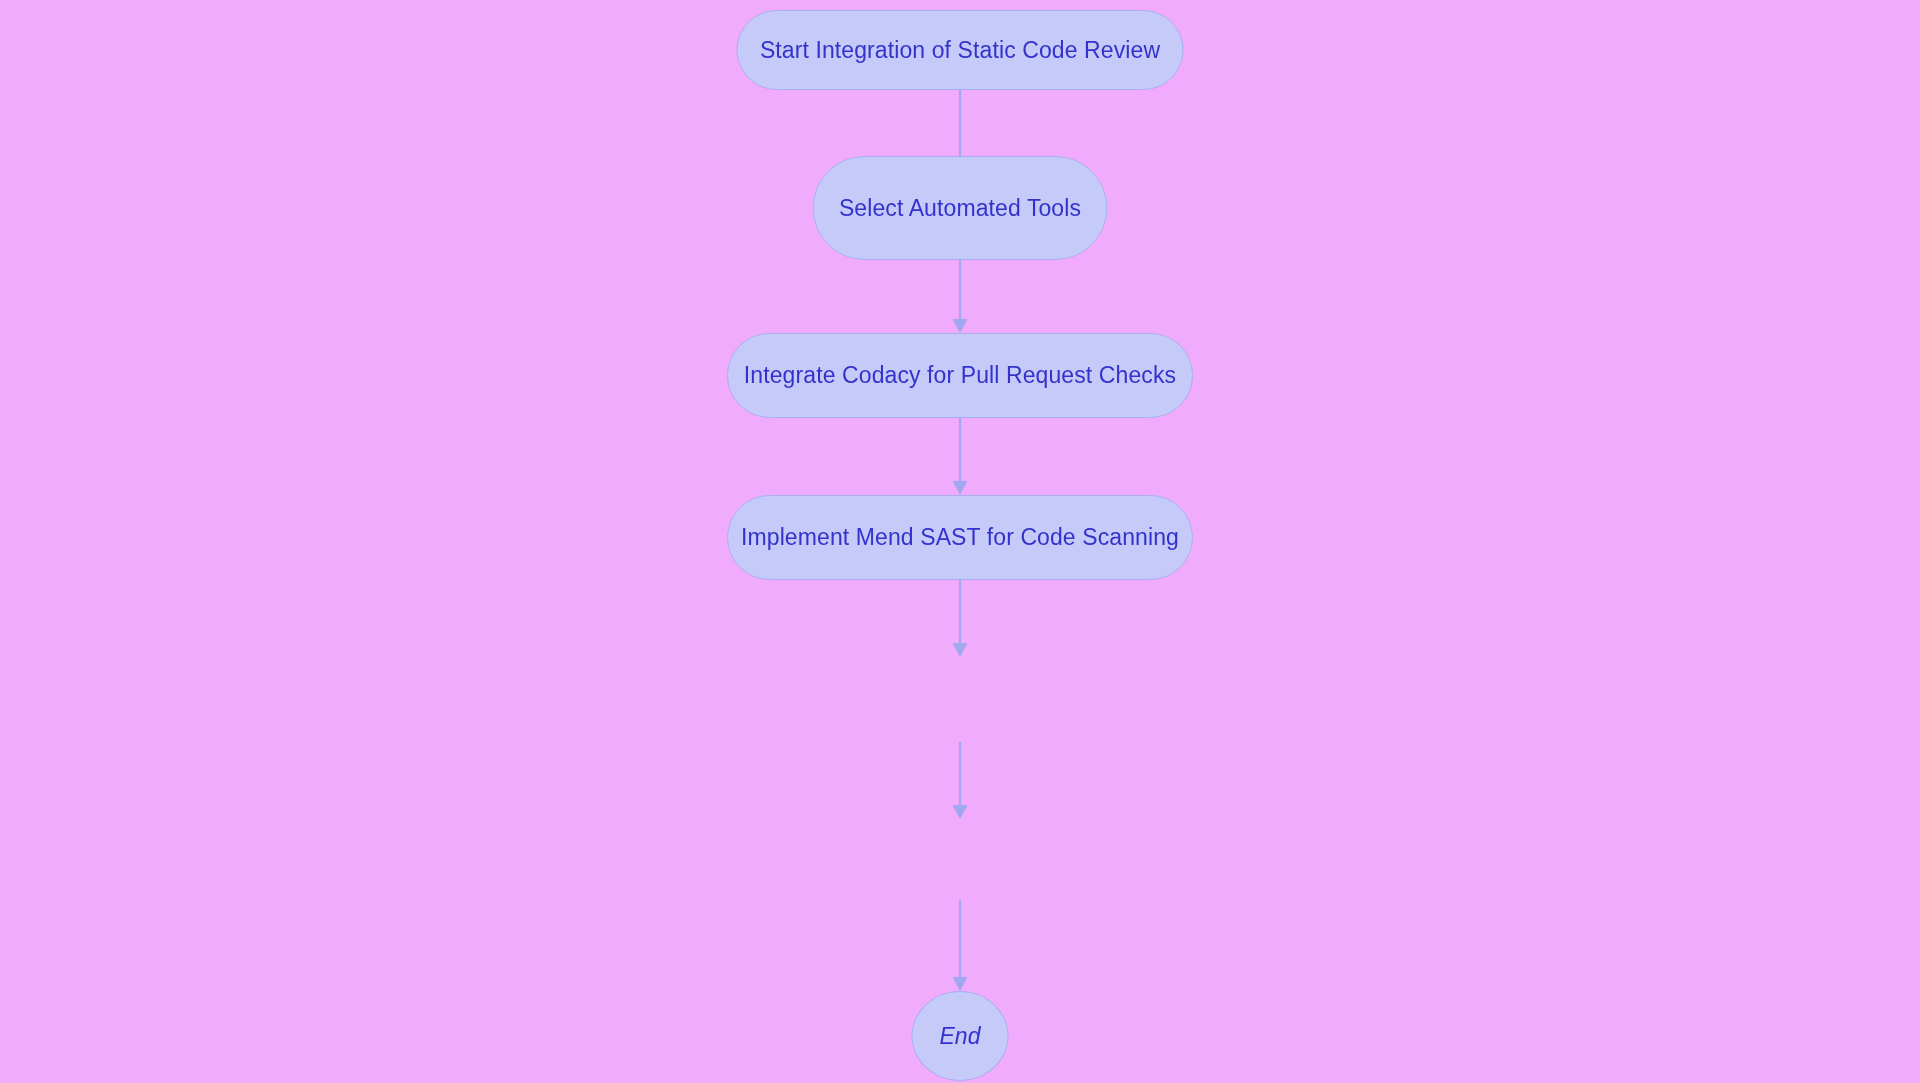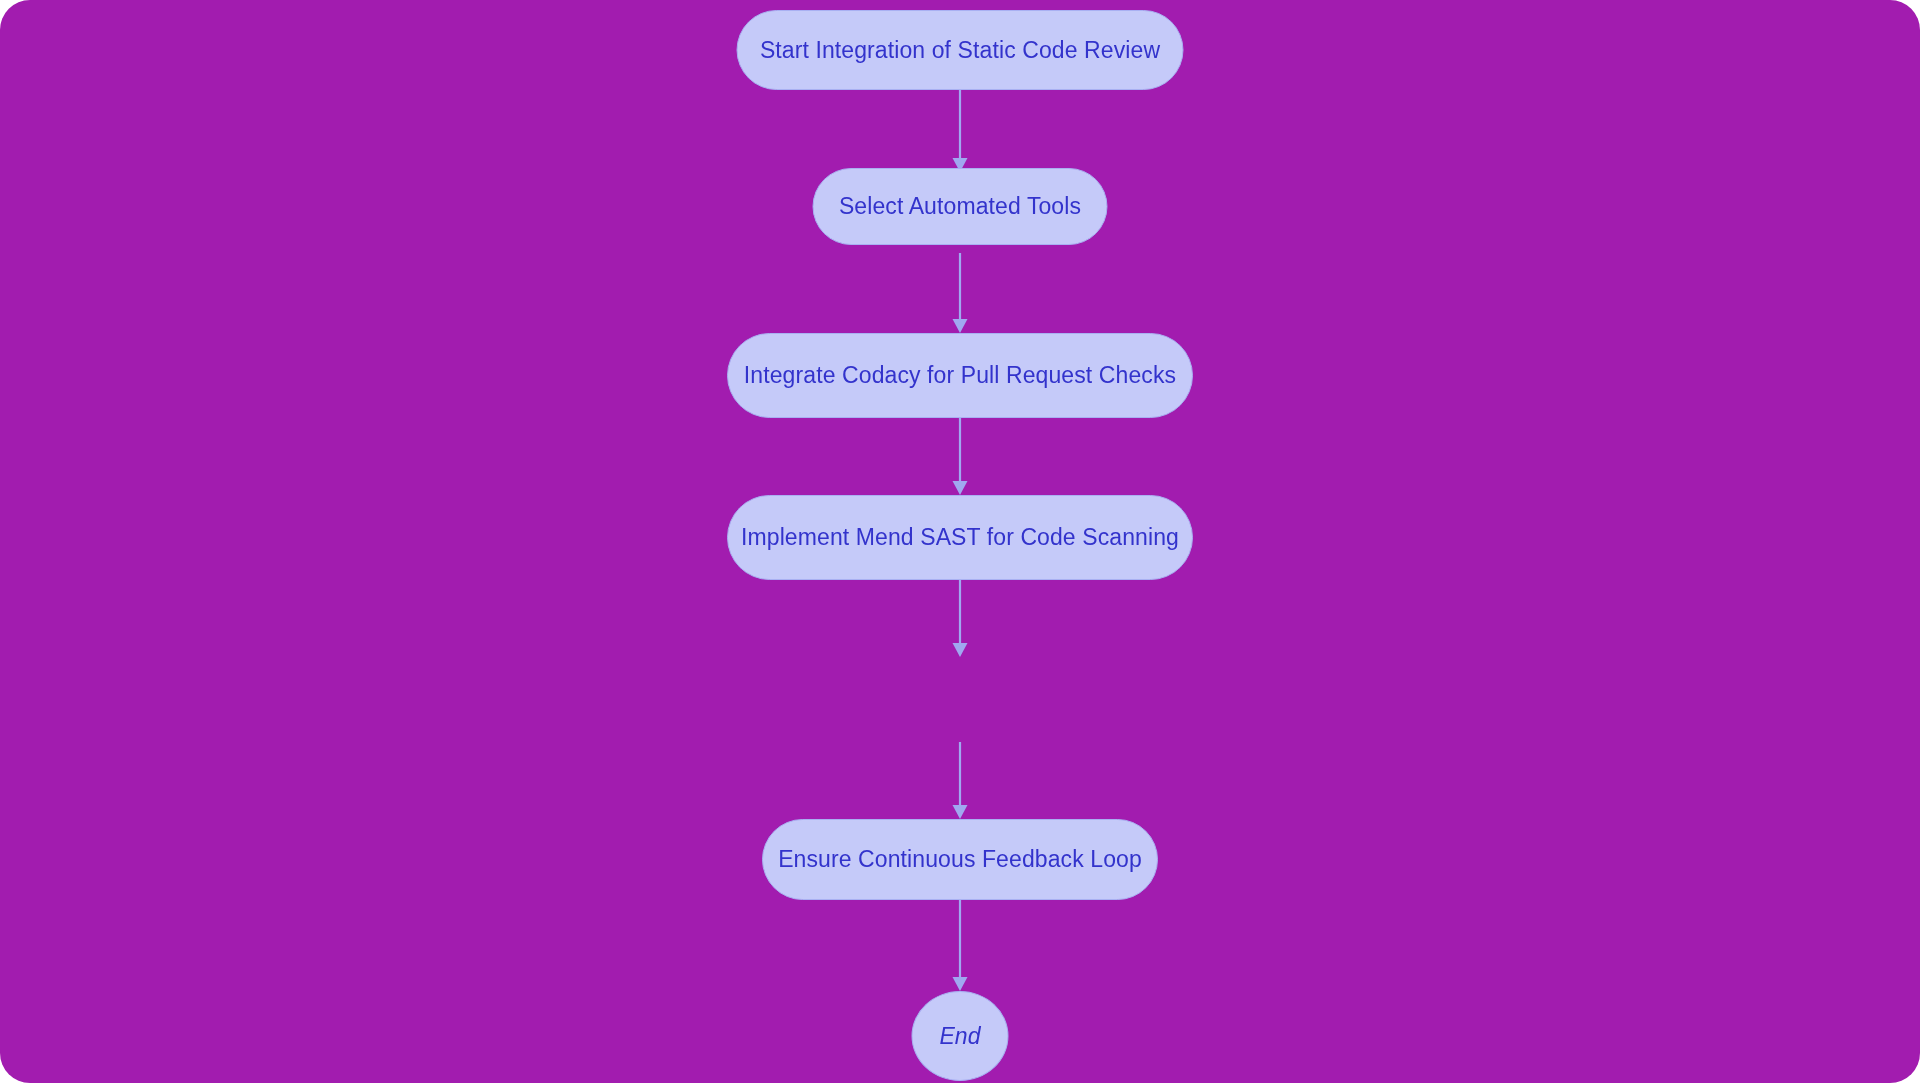--- a/index.html
+++ b/index.html
@@ -51,21 +51,21 @@
     transform: translateX(-50%);
   }
   .edge svg {
     display: block;
     overflow: visible;
   }
 </style>
 </head>
 <body>
 
-<div id="flowchart" style="background: #a21caf; border-radius: 30px;">
+<div id="flowchart" style="background: #f0abfc;">
     <div class="edge" style="left: 960px; top: 90px; width: 24px; height: 82px;">
       <svg width="24" height="82" viewBox="0 0 24 82">
         <line x1="12" y1="0" x2="12" y2="70" stroke="#a0a8f0" stroke-width="2.2"></line>
         <polygon points="4.5,68 19.5,68 12,82" fill="#a0a8f0"></polygon>
       </svg>
     </div>
     <div class="edge" style="left: 960px; top: 253px; width: 24px; height: 80px;">
       <svg width="24" height="80" viewBox="0 0 24 80">
         <line x1="12" y1="0" x2="12" y2="68" stroke="#a0a8f0" stroke-width="2.2"></line>
         <polygon points="4.5,66 19.5,66 12,80" fill="#a0a8f0"></polygon>
@@ -91,28 +91,25 @@
     </div>
     <div class="edge" style="left: 960px; top: 900px; width: 24px; height: 91px;">
       <svg width="24" height="91" viewBox="0 0 24 91">
         <line x1="12" y1="0" x2="12" y2="79" stroke="#a0a8f0" stroke-width="2.2"></line>
         <polygon points="4.5,77 19.5,77 12,91" fill="#a0a8f0"></polygon>
       </svg>
     </div>
     <div class="node stadium" style="left: 960px; top: 10px; width: 447px; height: 80px; background: rgb(197, 202, 249); border-color: rgb(169, 176, 242); color: rgb(51, 51, 204);">
       <span class="node-label">Start Integration of Static Code Review</span>
     </div>
-    <div class="node stadium" style="left: 960px; top: 168px; width: 295px; height: 77px; background: rgb(197, 202, 249); border-color: rgb(169, 176, 242); color: rgb(51, 51, 204);">
+    <div class="node stadium" style="left: 960px; top: 156px; width: 295px; height: 104px; background: rgb(197, 202, 249); border-color: rgb(169, 176, 242); color: rgb(51, 51, 204);">
       <span class="node-label">Select Automated Tools</span>
     </div>
     <div class="node stadium" style="left: 960px; top: 495px; width: 466px; height: 85px; background: rgb(197, 202, 249); border-color: rgb(169, 176, 242); color: rgb(51, 51, 204);">
       <span class="node-label">Implement Mend SAST for Code Scanning</span>
     </div>
     <div class="node stadium" style="left: 960px; top: 333px; width: 466px; height: 85px; background: rgb(197, 202, 249); border-color: rgb(169, 176, 242); color: rgb(51, 51, 204);">
       <span class="node-label">Integrate Codacy for Pull Request Checks</span>
     </div>
-    <div class="node stadium" style="left: 960px; top: 819px; width: 396px; height: 81px; background: rgb(197, 202, 249); border-color: rgb(169, 176, 242); color: rgb(51, 51, 204);">
-      <span class="node-label">Ensure Continuous Feedback Loop</span>
-    </div>
     <div class="node circle" style="left: 960px; top: 991px; width: 97px; height: 90px; background: rgb(197, 202, 249); border-color: rgb(169, 176, 242); color: rgb(51, 51, 204);">
       <span class="node-label">End</span>
     </div>
   </div>
 
 </body></html>

